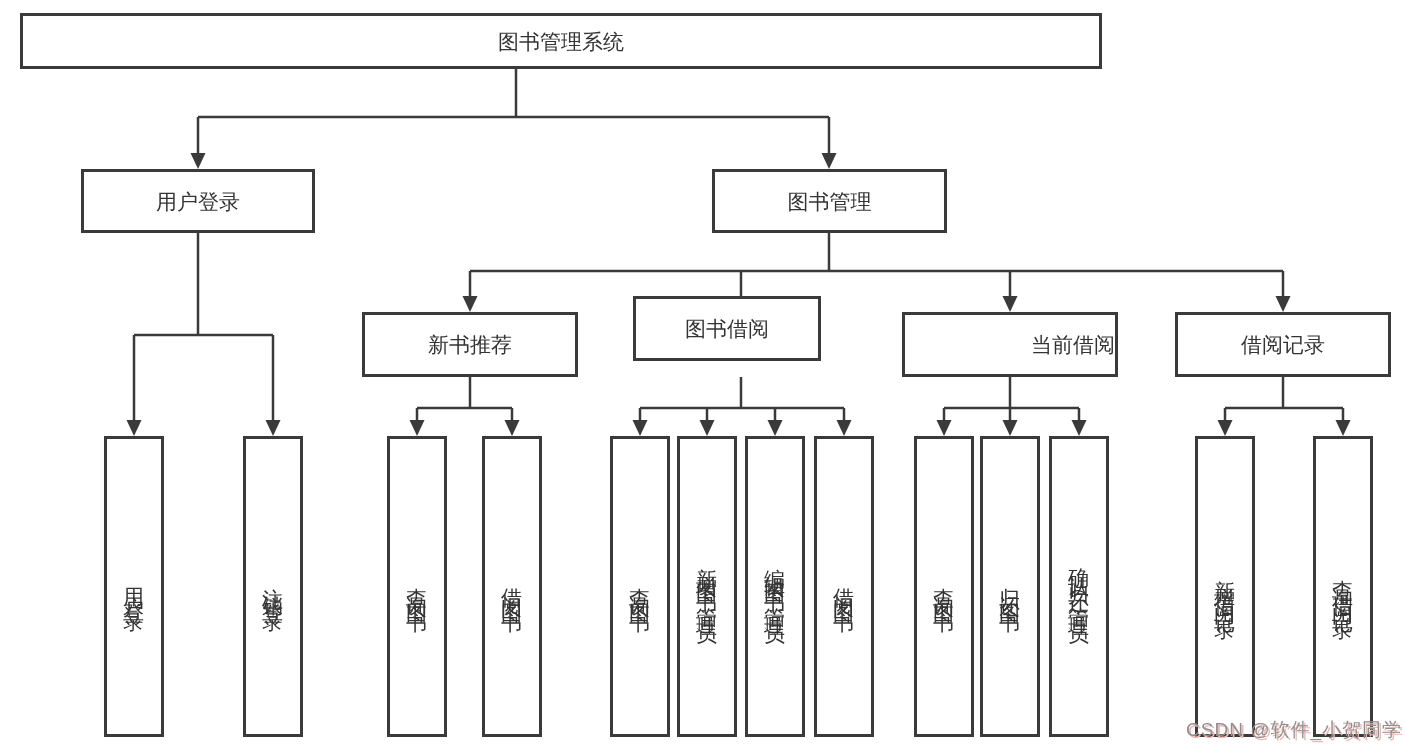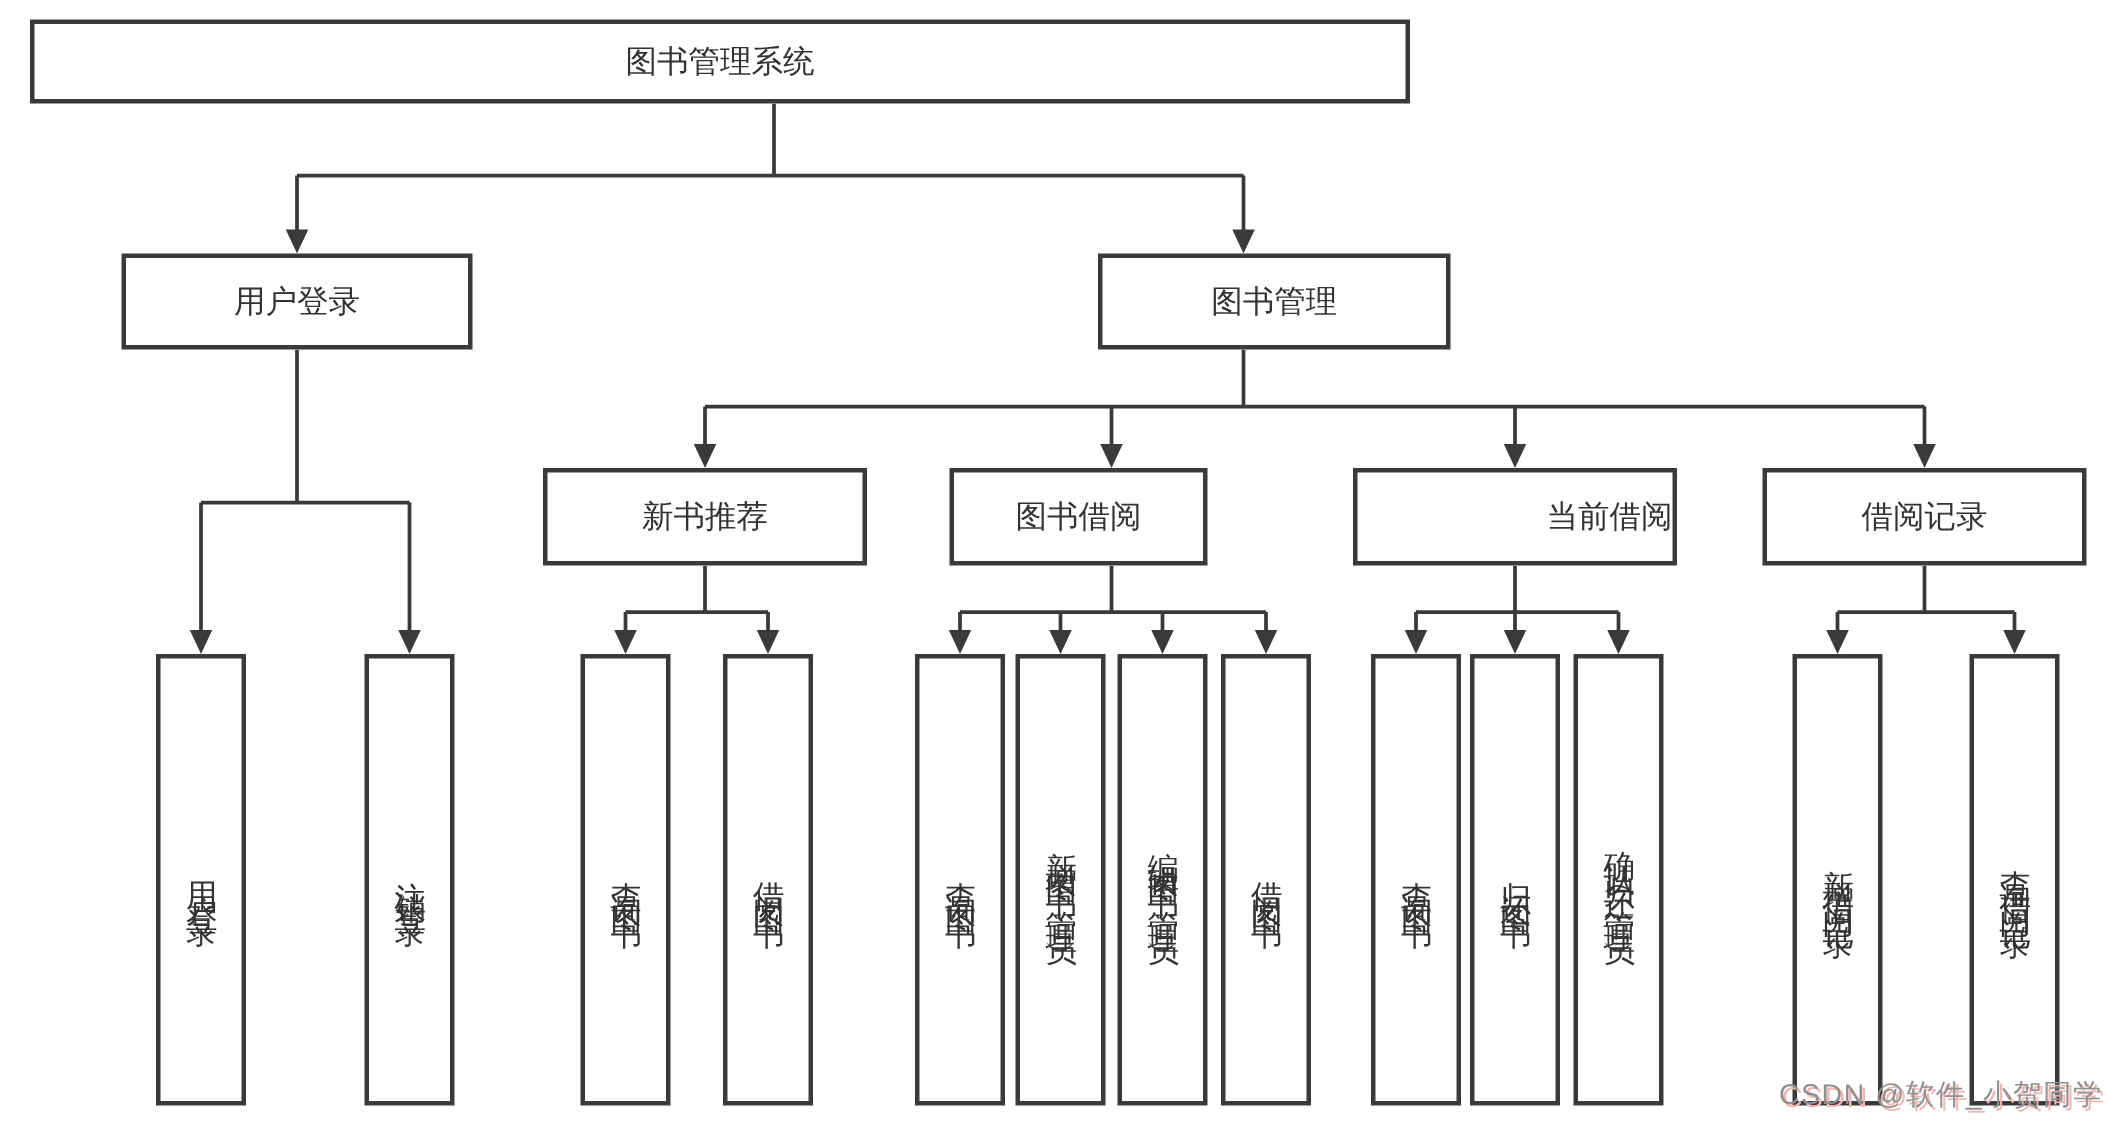--- a/index.html
+++ b/index.html
@@ -101,35 +101,35 @@
       <line x1="1010" y1="408" x2="1010" y2="423" stroke="#3a3a3a" stroke-width="2.5"></line>
       <polygon points="1002.5,420 1017.5,420 1010,436" fill="#3a3a3a"></polygon>
       <line x1="1079" y1="408" x2="1079" y2="423" stroke="#3a3a3a" stroke-width="2.5"></line>
       <polygon points="1071.5,420 1086.5,420 1079,436" fill="#3a3a3a"></polygon>
       <line x1="1225" y1="408" x2="1225" y2="423" stroke="#3a3a3a" stroke-width="2.5"></line>
       <polygon points="1217.5,420 1232.5,420 1225,436" fill="#3a3a3a"></polygon>
       <line x1="1343" y1="408" x2="1343" y2="423" stroke="#3a3a3a" stroke-width="2.5"></line>
       <polygon points="1335.5,420 1350.5,420 1343,436" fill="#3a3a3a"></polygon>
     </svg>
 
-  <div class="node" style="left:20px; top:13px; width:920px; height:56px;">
+  <div class="node" style="left:20px; top:13px; width:1082px; height:56px;">
     <span class="htext">图书管理系统</span>
   </div>
 
   <div class="node" style="left:81px; top:169px; width:234px; height:64px;">
     <span class="htext">用户登录</span>
   </div>
-  <div class="node" style="left:712px; top:169px; width:235px; height:64px;margin-left:20px;">
+  <div class="node" style="left:712px; top:169px; width:235px; height:64px;">
     <span class="htext">图书管理</span>
   </div>
 
   <div class="node" style="left:362px; top:312px; width:216px; height:65px;">
     <span class="htext">新书推荐</span>
   </div>
-  <div class="node" style="left:633px; top:312px; width:172px; height:65px;">
+  <div class="node" style="left:633px; top:296px; width:188px; height:65px;">
     <span class="htext">图书借阅</span>
   </div>
   <div class="node" style="left:902px; top:312px; width:216px; height:65px;justify-content:flex-end;">
     <span class="htext">当前借阅</span>
   </div>
   <div class="node" style="left:1175px; top:312px; width:216px; height:65px;">
     <span class="htext">借阅记录</span>
   </div>
 
   <div class="node" style="left:104px; top:436px; width:60px; height:301px;">

